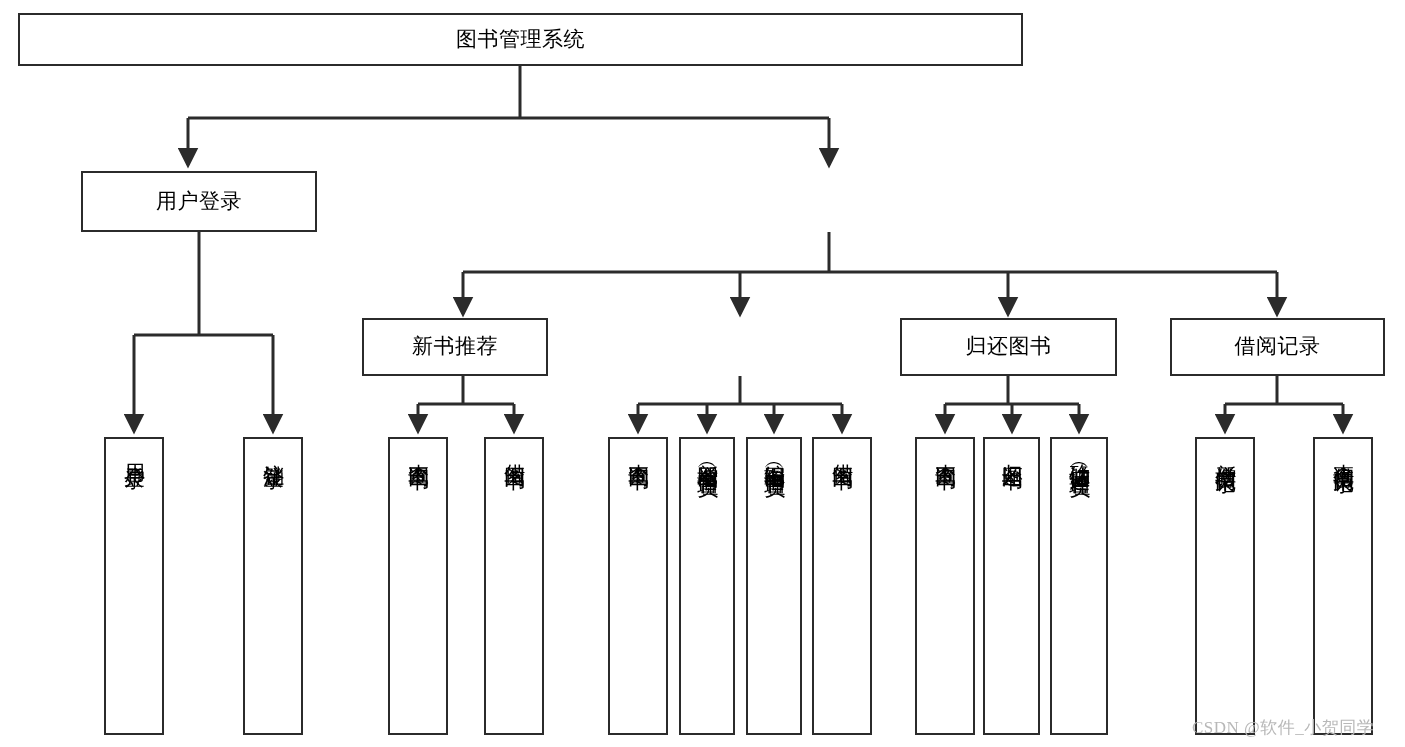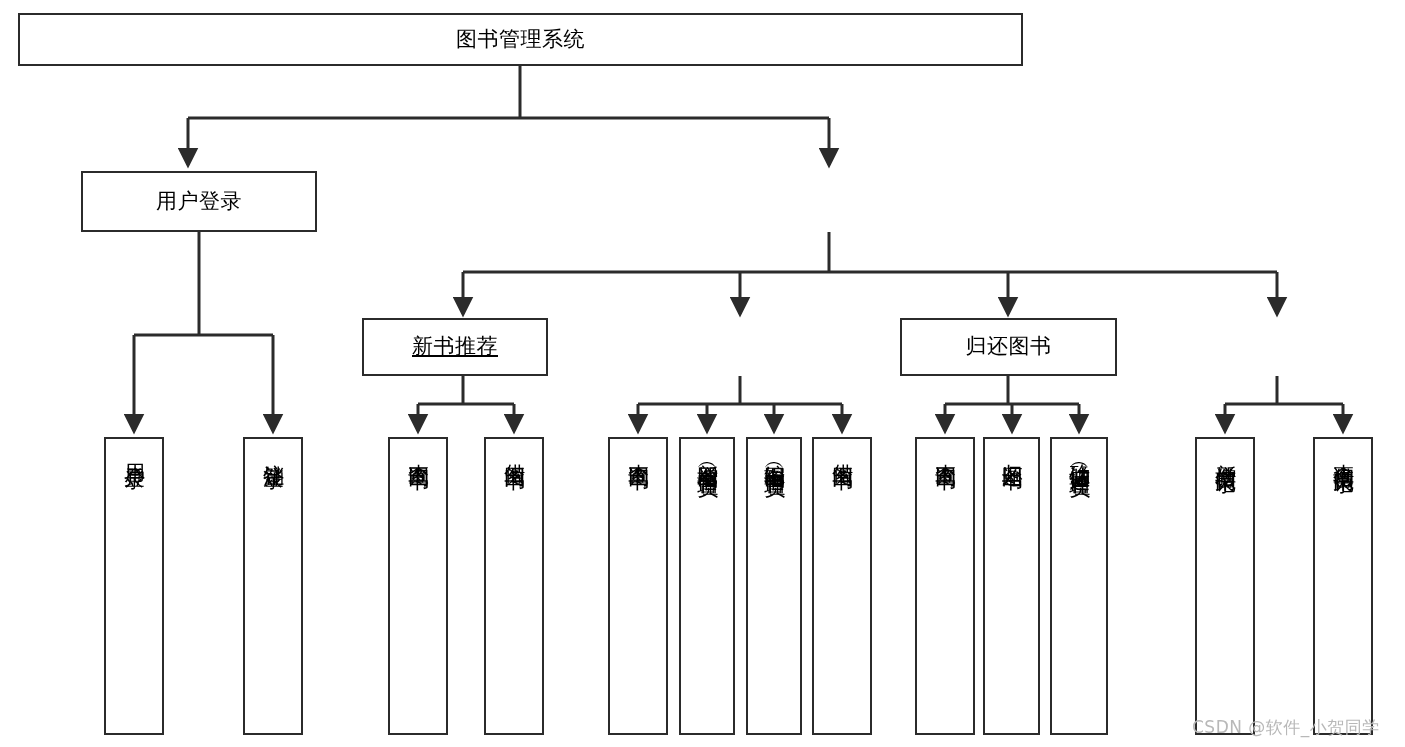--- a/index.html
+++ b/index.html
@@ -122,25 +122,28 @@
   </svg>
 
   <div class="node horiz" style="left:18px; top:13px; width:1005px; height:53px;">
     <span class="label">图书管理系统</span>
   </div>
 
   <div class="node horiz" style="left:81px; top:171px; width:236px; height:61px;">
     <span class="label">用户登录</span>
   </div>
 
-  <div class="node horiz" style="left:362px; top:318px; width:186px; height:58px;text-decoration:underline;">
+  <div class="node horiz" style="left:362px; top:318px; width:186px; height:58px;">
     <span class="label">新书推荐</span>
   </div>
   <div class="node horiz" style="left:900px; top:318px; width:217px; height:58px;">
     <span class="label">归还图书</span>
+  </div>
+  <div class="node horiz" style="left:1170px; top:318px; width:215px; height:58px;">
+    <span class="label">借阅记录</span>
   </div>
 
   <div class="node vert" style="left:104px; top:437px; width:60px; height:298px;">
     <span class="label">用户登录</span>
   </div>
   <div class="node vert" style="left:243px; top:437px; width:60px; height:298px;">
     <span class="label">注销登录</span>
   </div>
 
   <div class="node vert" style="left:388px; top:437px; width:60px; height:298px;">
@@ -173,15 +176,15 @@
     <span class="label">确认归还（管理员）</span>
   </div>
 
   <div class="node vert" style="left:1195px; top:437px; width:60px; height:298px;">
     <span class="label">新增借阅记录</span>
   </div>
   <div class="node vert" style="left:1313px; top:437px; width:60px; height:298px;">
     <span class="label">查询借阅记录</span>
   </div>
 
-  <div class="watermark" style="left:1192px; top:716px;">CSDN @软件_小贺同学</div>
+  <div class="watermark" style="left:1192px; top:716px;font-family:Liberation Serif, serif;">CSDN @软件_小贺同学</div>
 
 </div>
 
 </body></html>

